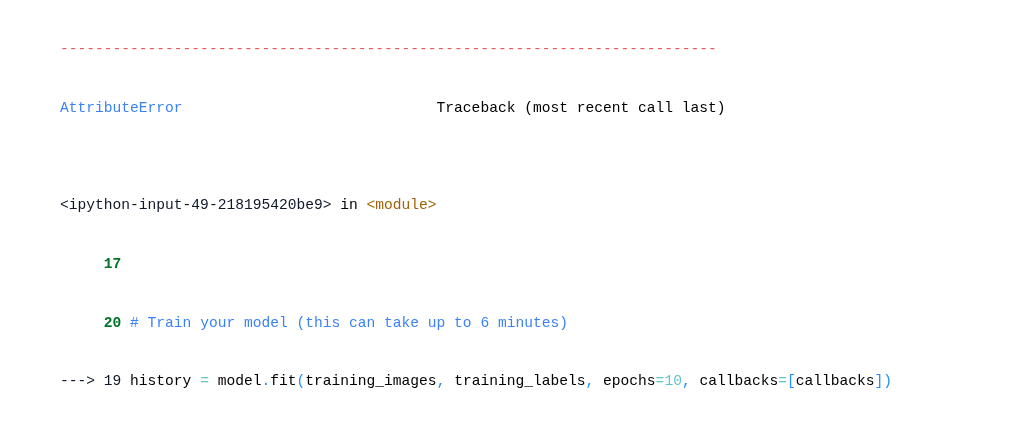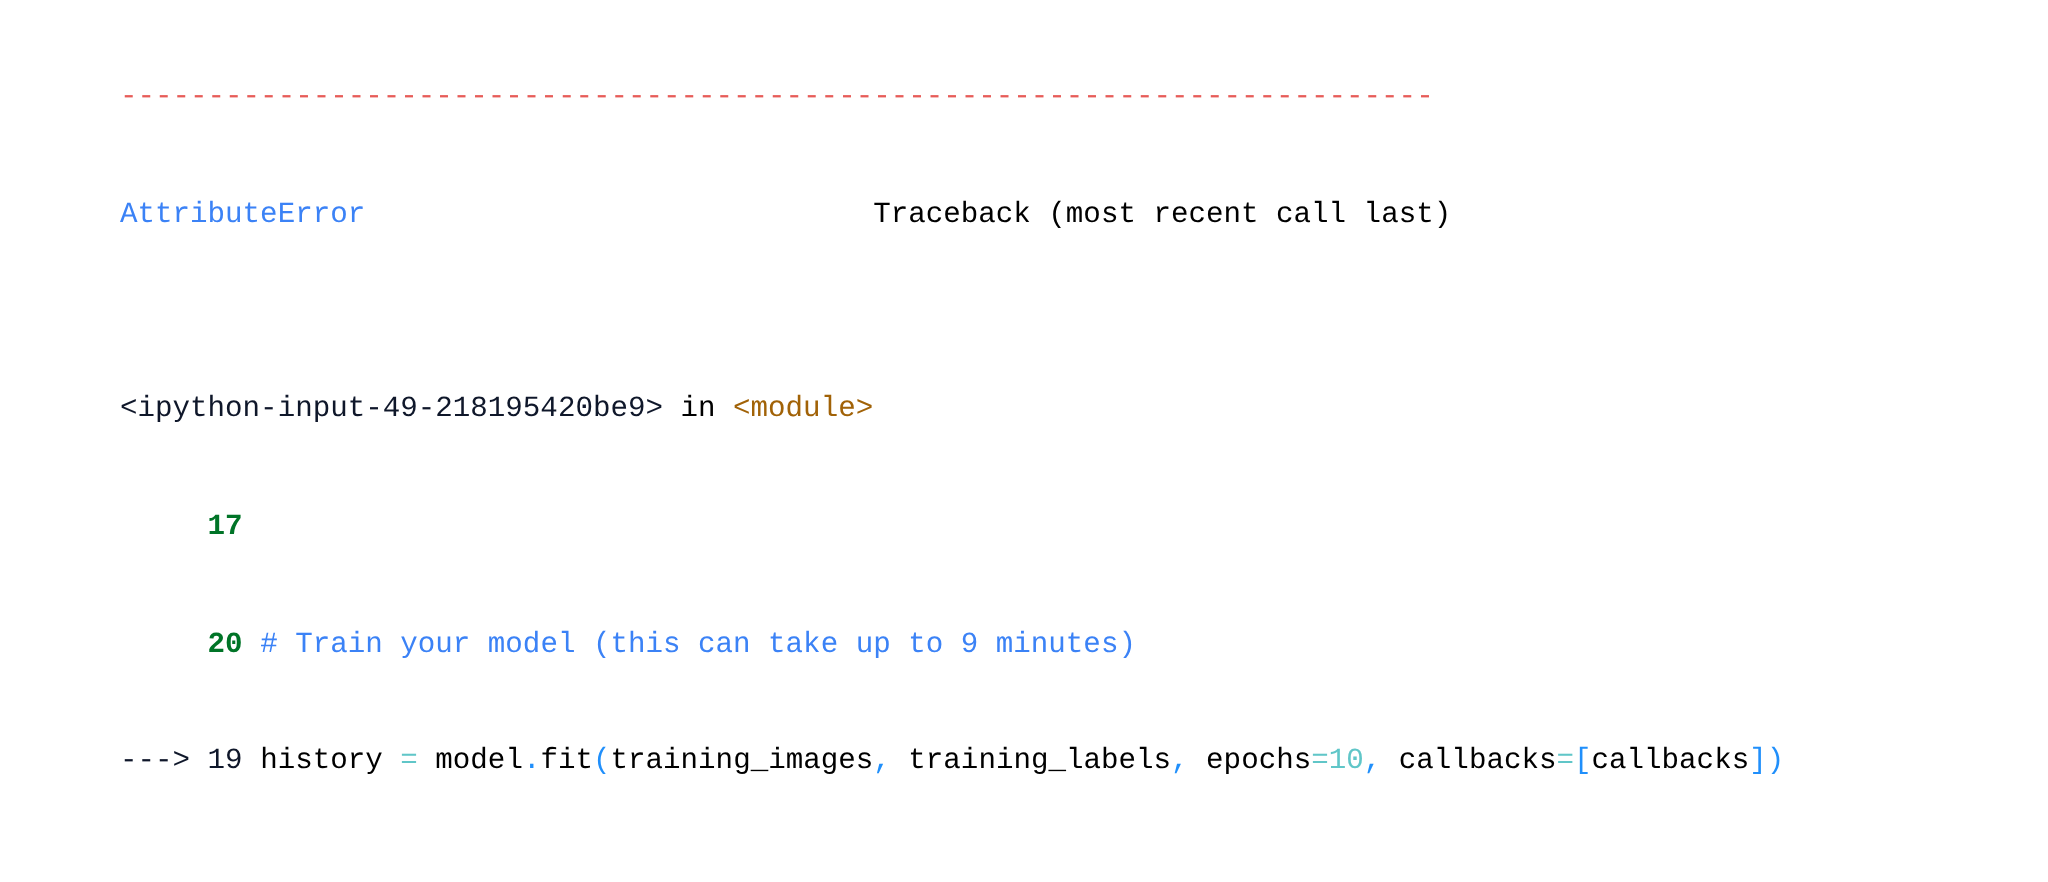--- a/index.html
+++ b/index.html
@@ -22,21 +22,21 @@
 </head>
 <body>
 
 <div class="out">
   <div class="line dash">---------------------------------------------------------------------------</div>
   <div class="line"><span class="red">AttributeError</span><span>                             </span><span>Traceback (most recent call last)</span></div>
 
   
   <div class="line"><span class="green">&lt;ipython-input-49-218195420be9&gt;</span><span> in </span><span class="cyan">&lt;module&gt;</span></div>
   <div class="line"><span>     </span><span class="dgreen">17</span></div>
-  <div class="line"><span>     </span><span class="dgreen">20</span><span class="red"> # Train your model (this can take up to 9 minutes)</span></div>
+  <div class="line"><span>     </span><span class="dgreen">20</span><span class="red"> # Train your model (this can take up to 6 minutes)</span></div>
   <div class="line"><span class="green">---&gt; </span><span class="green">19</span><span> history <span class="num">=</span> model<span class="blue">.</span>fit<span class="blue">(</span>training_images<span class="blue">,</span> training_labels<span class="blue">,</span> epochs<span class="num">=</span><span class="num">10</span><span class="blue">,</span> callbacks<span class="num">=</span><span class="blue">[</span>callbacks<span class="blue">])</span></span></div>
   <div class="line"></div>
 
   
   
   
   
   
   
   

